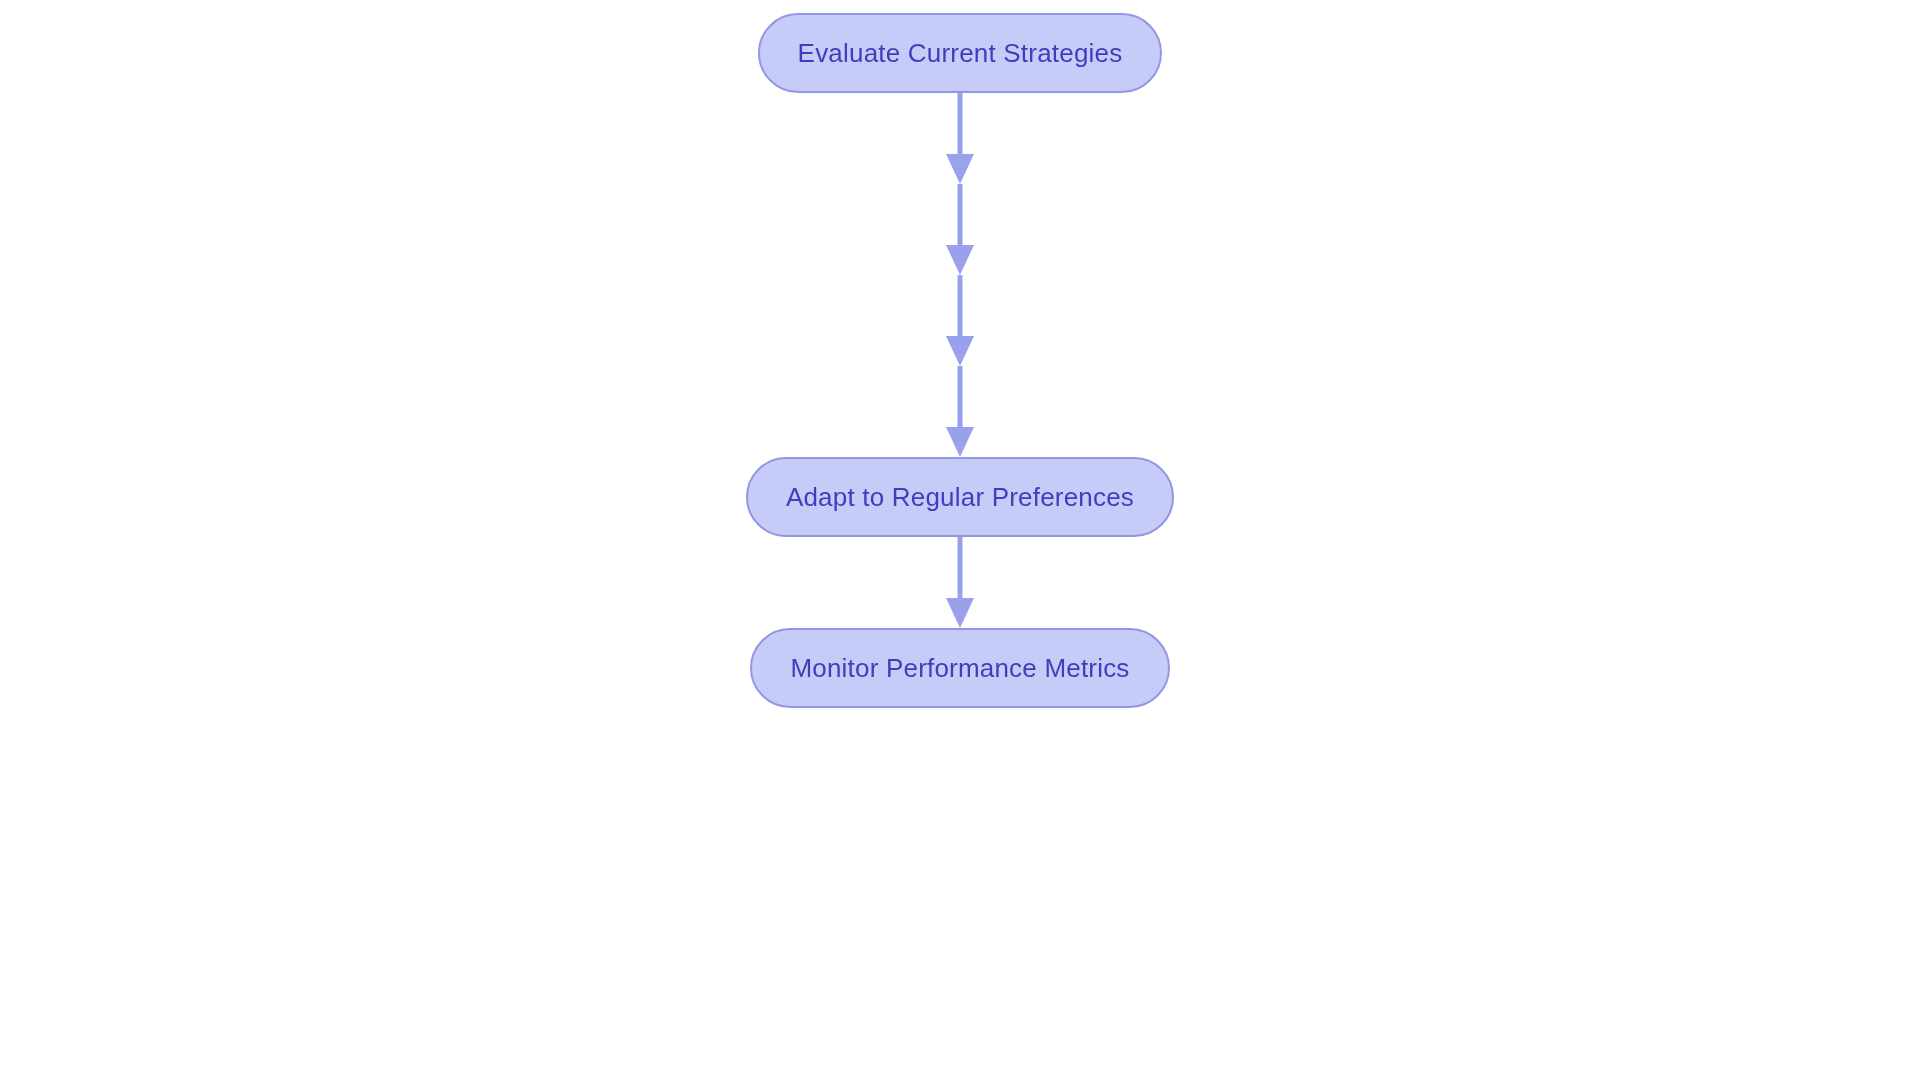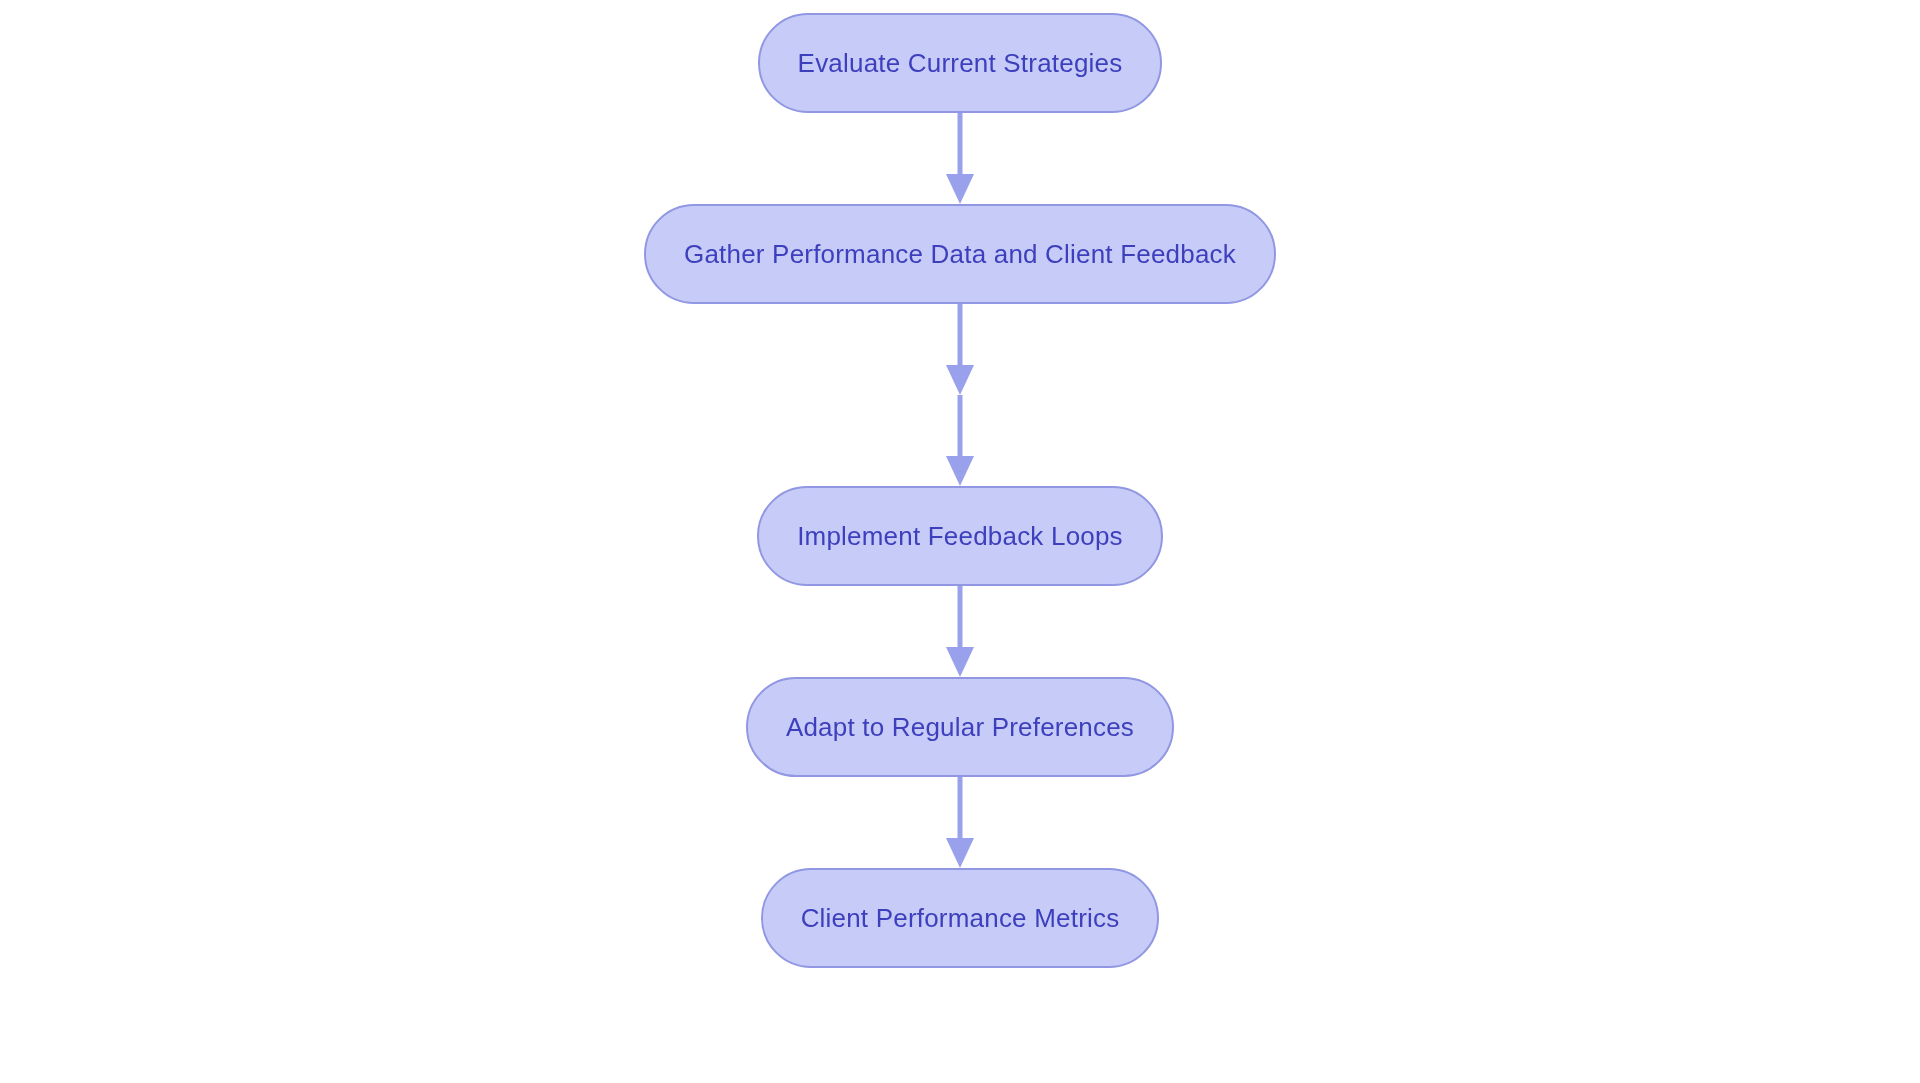--- a/index.html
+++ b/index.html
@@ -24,21 +24,21 @@
     position: relative;
     width: 1920px;
     height: 1083px;
     box-sizing: border-box;
     padding-top: 13px;
     display: flex;
     flex-direction: column;
     align-items: center;
   }
   .node {
-    height: 100px;
+    height: 80px;
     box-sizing: border-box;
     border: 2px solid var(--border);
     background: var(--fill);
     color: var(--text);
     border-radius: 50px;
     display: flex;
     align-items: center;
     justify-content: center;
     padding: 0 38px;
     font-size: 26px;
@@ -65,50 +65,48 @@
 
   <div class="node">Evaluate Current Strategies</div>
 
   <div class="arrow">
     <svg viewBox="0 0 32 91" xmlns="http://www.w3.org/2000/svg">
       <line x1="16" y1="0" x2="16" y2="64" stroke="var(--arrow)" stroke-width="5"></line>
       <polygon points="2,61 30,61 16,91" fill="var(--arrow)"></polygon>
     </svg>
   </div>
 
-  <div class="node">Gather Performance Data and Client Feedback</div>
 
   <div class="arrow">
     <svg viewBox="0 0 32 91" xmlns="http://www.w3.org/2000/svg">
       <line x1="16" y1="0" x2="16" y2="64" stroke="var(--arrow)" stroke-width="5"></line>
       <polygon points="2,61 30,61 16,91" fill="var(--arrow)"></polygon>
     </svg>
   </div>
 
 
   <div class="arrow">
     <svg viewBox="0 0 32 91" xmlns="http://www.w3.org/2000/svg">
       <line x1="16" y1="0" x2="16" y2="64" stroke="var(--arrow)" stroke-width="5"></line>
       <polygon points="2,61 30,61 16,91" fill="var(--arrow)"></polygon>
     </svg>
   </div>
 
-  <div class="node">Implement Feedback Loops</div>
 
   <div class="arrow">
     <svg viewBox="0 0 32 91" xmlns="http://www.w3.org/2000/svg">
       <line x1="16" y1="0" x2="16" y2="64" stroke="var(--arrow)" stroke-width="5"></line>
       <polygon points="2,61 30,61 16,91" fill="var(--arrow)"></polygon>
     </svg>
   </div>
 
   <div class="node">Adapt to Regular Preferences</div>
 
   <div class="arrow">
     <svg viewBox="0 0 32 91" xmlns="http://www.w3.org/2000/svg">
       <line x1="16" y1="0" x2="16" y2="64" stroke="var(--arrow)" stroke-width="5"></line>
       <polygon points="2,61 30,61 16,91" fill="var(--arrow)"></polygon>
     </svg>
   </div>
 
-  <div class="node">Client Performance Metrics</div>
+  <div class="node">Monitor Performance Metrics</div>
 
 </div>
 
 </body></html>

